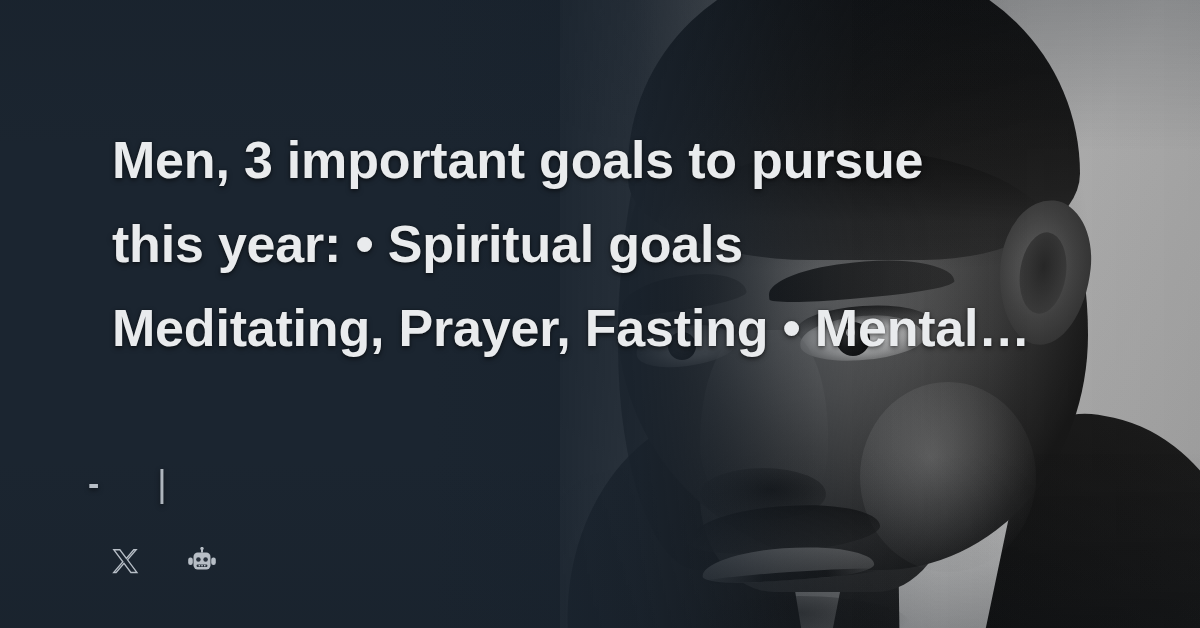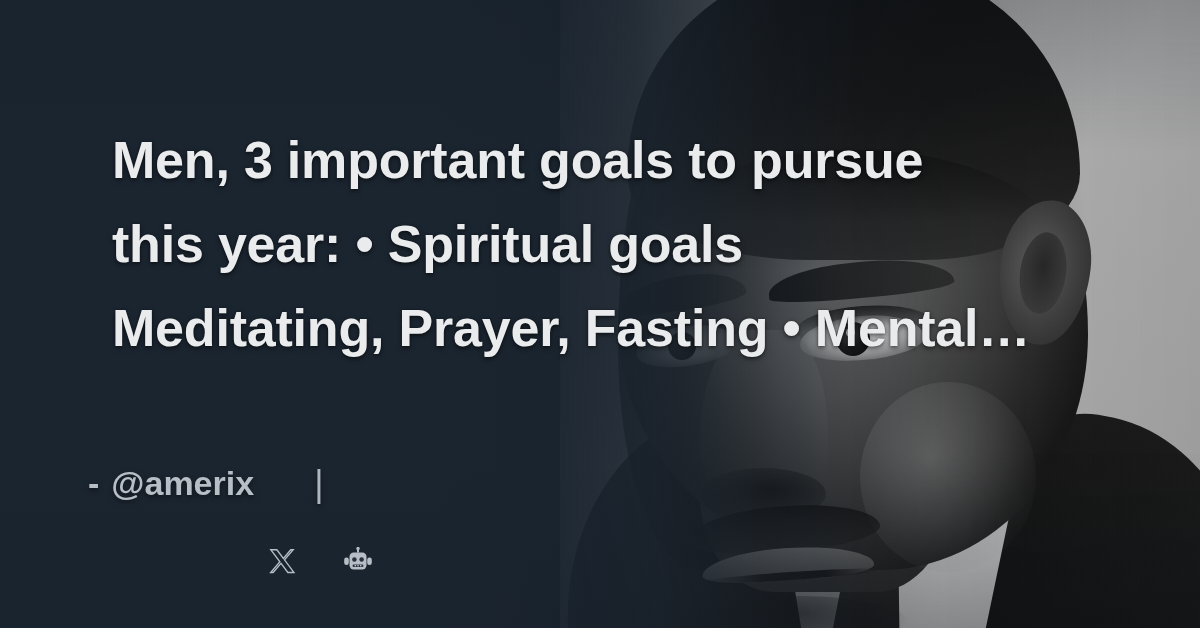--- a/index.html
+++ b/index.html
@@ -410,21 +410,20 @@
   <div class="scrim-bottom"></div>
 
   <div class="content">
 
     <p class="quote">Men, 3 important goals to pursue
 this year: • Spiritual goals
 Meditating, Prayer, Fasting • Mental…</p>
 
     <div class="attribution">
       <span class="dash">-</span>
-      <span class="handle">@amerix</span>
 
       <span class="x-icon">
         <svg viewBox="0 0 24 24" aria-hidden="true">
           <path d="M2.2 2.2h4.9l5.2 6.9 5.9-6.9h2.0l-7.0 8.1 7.6 10.1h-4.9l-5.5-7.3-6.3 7.3h-2.0l7.4-8.6L2.2 2.2z" fill="none" stroke="#b7bec6" stroke-width="1.05"></path>
         </svg>
       </span>
 
       <span class="sep">|</span>
 
       <span class="robot-icon">

